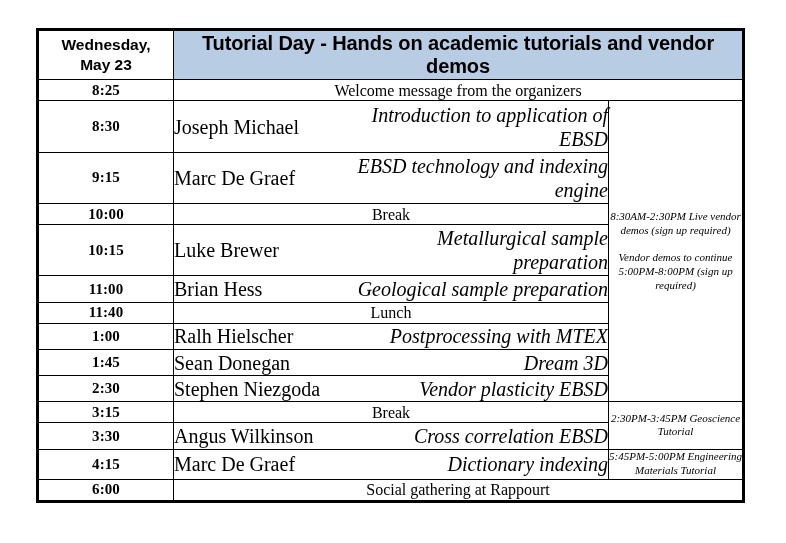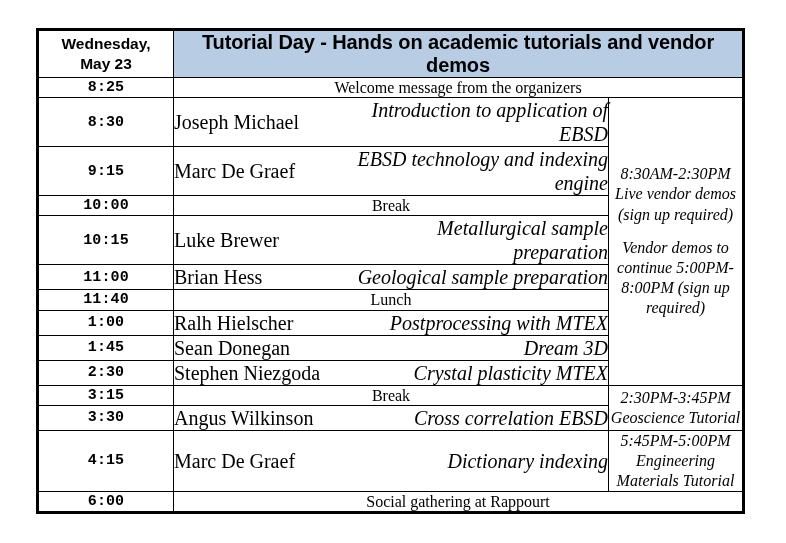--- a/index.html
+++ b/index.html
@@ -38,21 +38,21 @@
     background: #ffffff;
   }
 
   
   col.c-time  { width: 136px; }
   col.c-main  { width: 435px; }
   col.c-notes { width: 135px; }
 
   
   .time {
-    font-family: Liberation Mono, monospace;
+    font-family: Liberation Serif, serif;
     font-size: 15px;
     font-weight: 600;
     color: #000000;
     text-align: center;
     padding: 4px 2px;
     letter-spacing: 0.1px;
   }
 
   
   .hdr-day {
@@ -106,21 +106,21 @@
     text-align: center;
     font-size: 16px;
     padding: 3px 8px;
     color: #000000;
     line-height: 1.2;
   }
 
   
   .notes {
     font-style: italic;
-    font-size: 16px;
+    font-size: 11px;
     text-align: center;
     line-height: 1.26;
     padding: 5px 6px;
     vertical-align: top;
     color: #000000;
   }
   .notes.mid { vertical-align: middle; }
   .notes p { margin: 0; }
   .notes p + p { margin-top: 13px; }
 </style>
@@ -221,21 +221,21 @@
             <span class="topic">Dream 3D</span>
           </div>
         </td>
       </tr>
 
       <tr>
         <td class="time">2:30</td>
         <td class="session">
           <div class="rowflex">
             <span class="speaker">Stephen Niezgoda</span>
-            <span class="topic">Crystal plasticity MTEX</span>
+            <span class="topic">Vendor plasticity EBSD</span>
           </div>
         </td>
       </tr>
 
       <tr>
         <td class="time">3:15</td>
         <td class="centered">Break</td>
         <td class="notes mid" rowspan="2">2:30PM-3:45PM Geoscience Tutorial</td>
       </tr>
 

